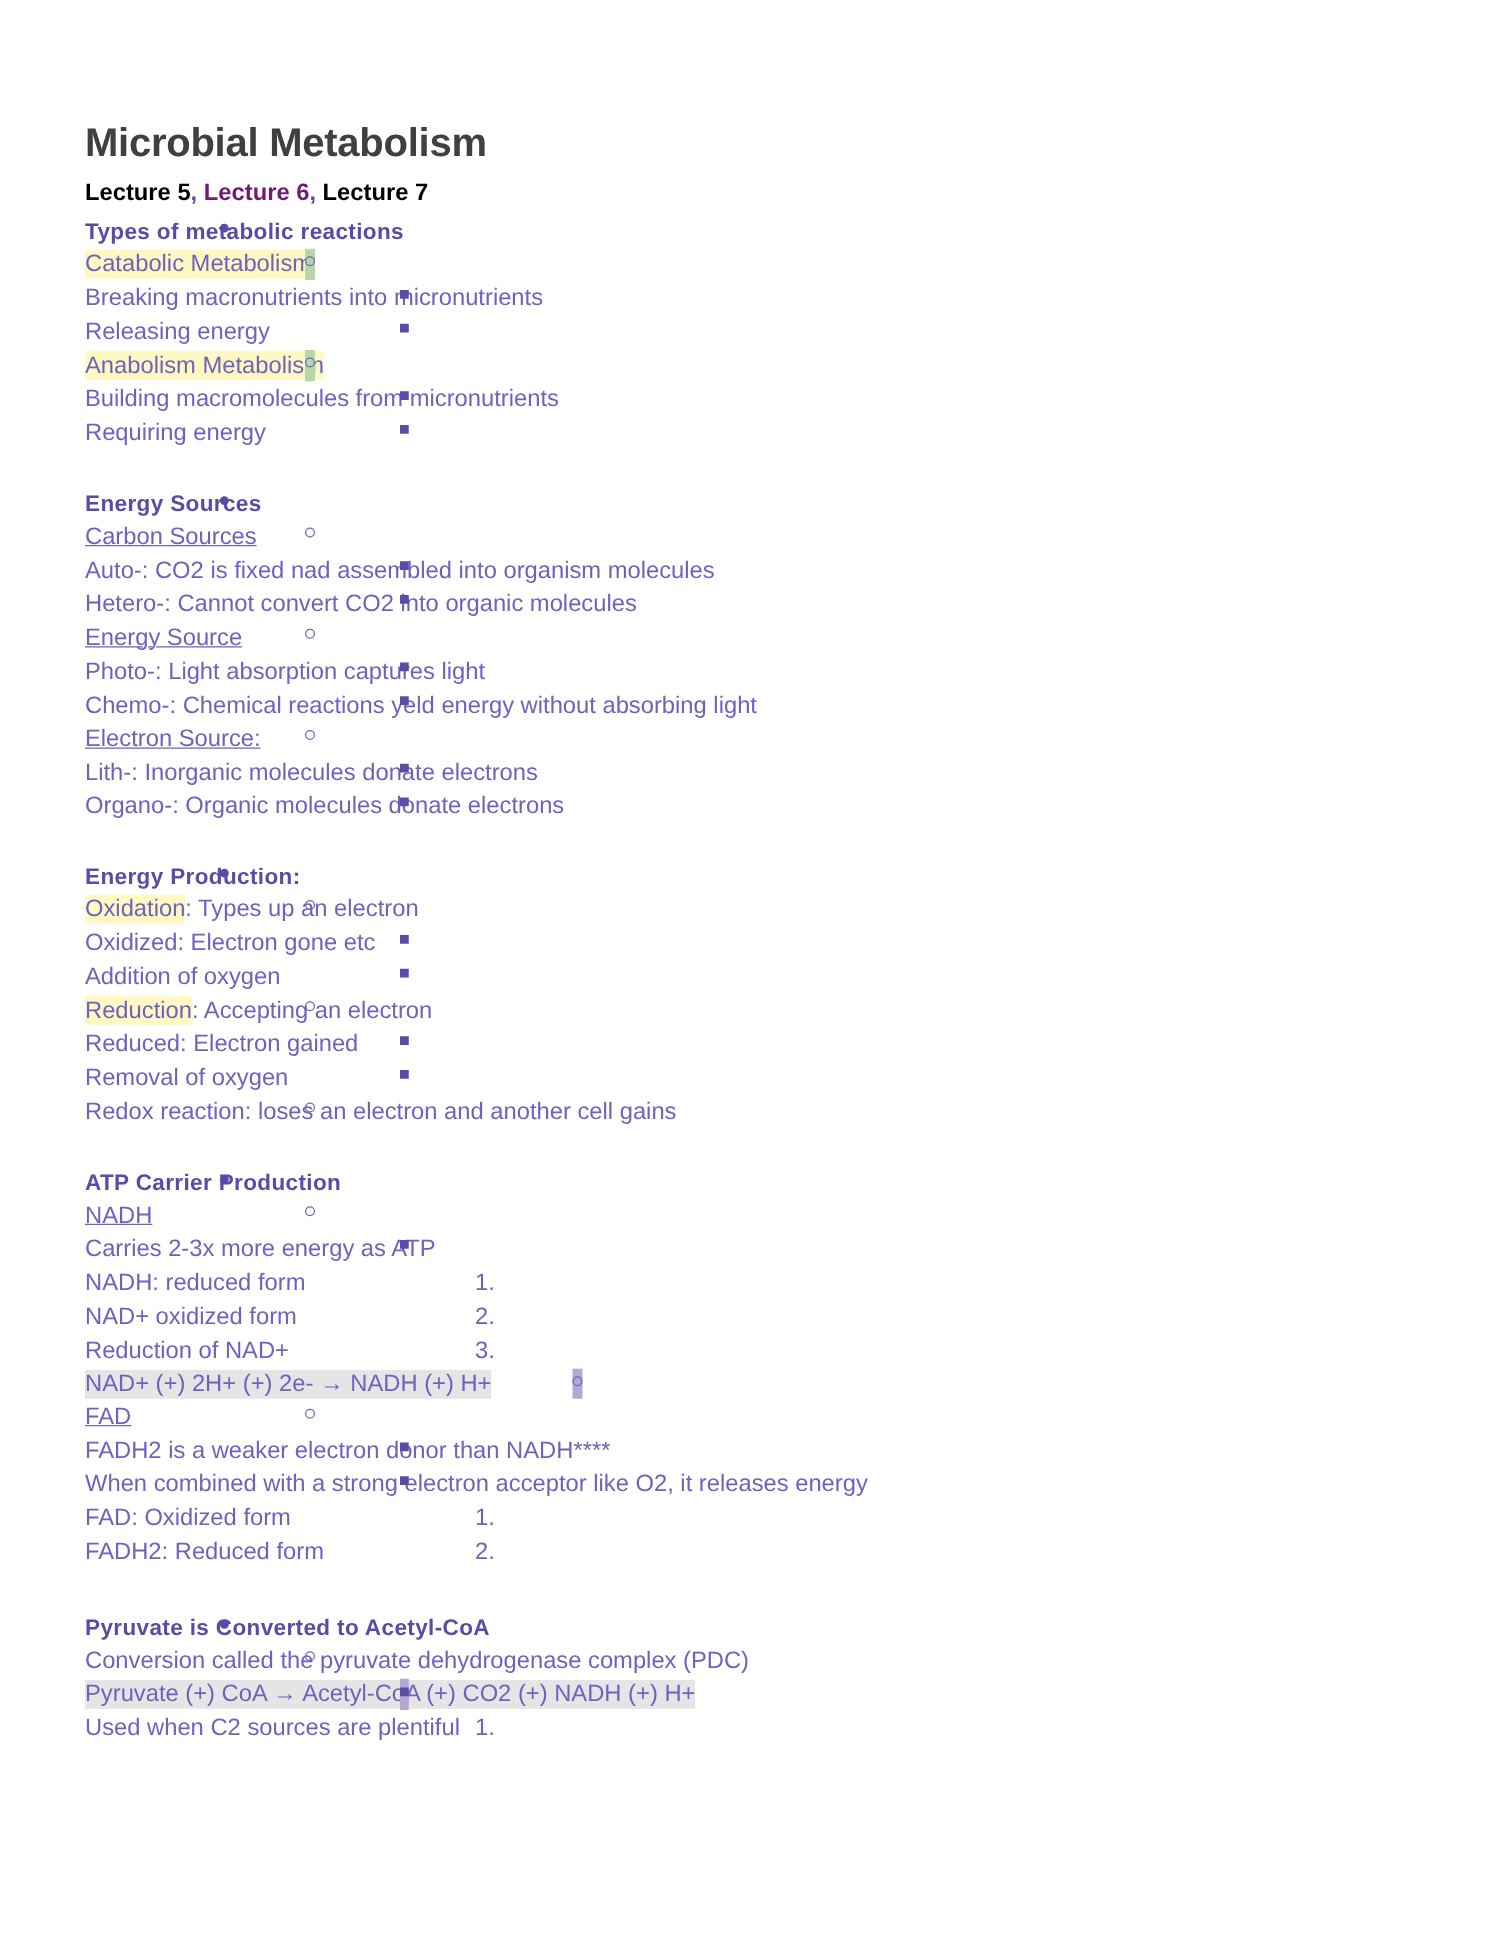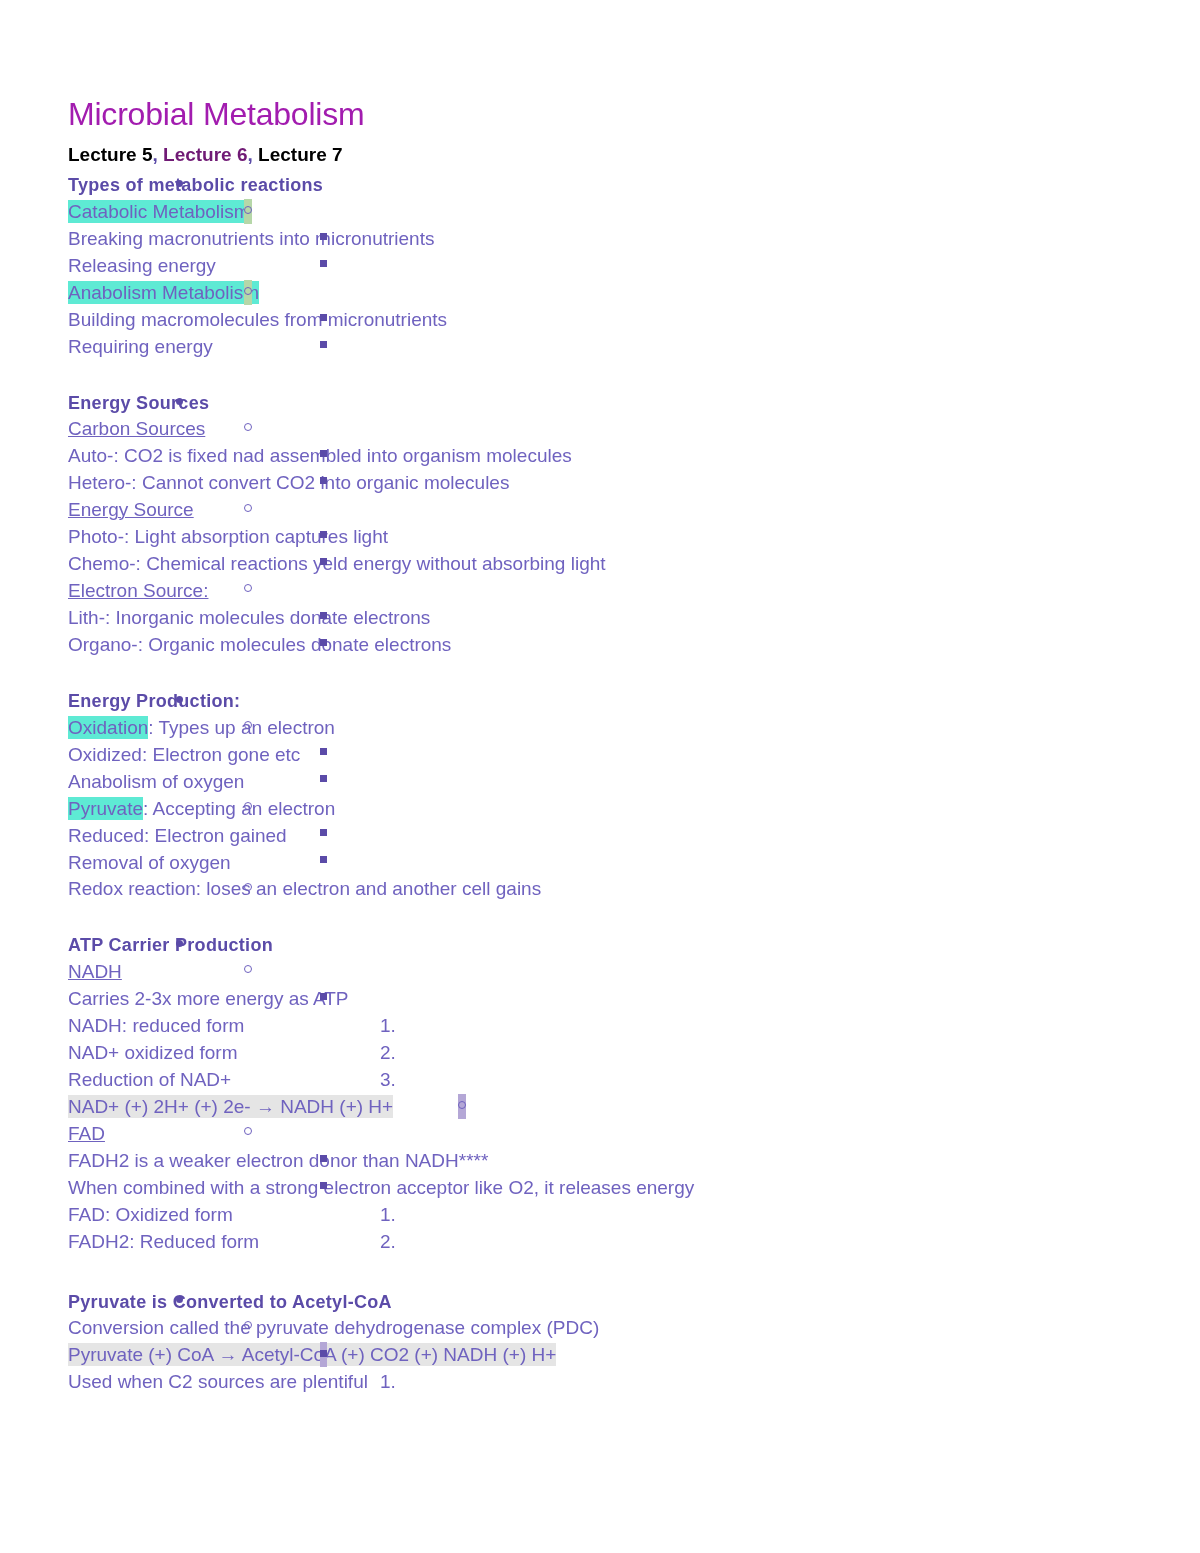--- a/index.html
+++ b/index.html
@@ -15,22 +15,22 @@
     overflow: hidden;
   }
   .page {
     padding: 96px 72px 0 68px;
     box-sizing: border-box;
   }
 
   
   .doc-title {
     font-size: 32px;
-    font-weight: normal;
-    color: #a21caf;
+    font-weight: bold;
+    color: #404040;
     letter-spacing: -0.2px;
     margin: 0 0 10px 0;
     line-height: 1.15;
   }
 
   
   .lecture-line {
     font-size: 19px;
     font-weight: bold;
     margin: 0 0 6px 0;
@@ -80,21 +80,21 @@
     letter-spacing: 0.3px;
   }
   .body-txt {
     font-size: 19px;
     color: #6f62bf;
     font-weight: normal;
   }
   .under { text-decoration: underline; text-decoration-thickness: 1px; }
 
   .hl-green {
-    background-color: #5eead4;
+    background-color: #fef9c3;
     padding: 1px 0;
   }
   .hl-purple {
     background-color: #e5e5e5;
     padding: 1px 0;
   }
 
   
   li.row.band-green > .marker,
   li.row.band-purple > .marker { padding: 1px 0; }
@@ -213,26 +213,26 @@
     <li class="row l2">
       <span class="marker"><span class="circ"></span></span>
       <span class="txt body-txt"><span class="hl-green">Oxidation</span><span>: Types up an electron</span></span>
     </li>
     <li class="row l3">
       <span class="marker"><span class="sq"></span></span>
       <span class="txt body-txt">Oxidized: Electron gone etc</span>
     </li>
     <li class="row l3">
       <span class="marker"><span class="sq"></span></span>
-      <span class="txt body-txt">Anabolism of oxygen</span>
-    </li>
-
-    <li class="row l2">
-      <span class="marker"><span class="circ"></span></span>
-      <span class="txt body-txt"><span class="hl-green">Pyruvate</span><span>: Accepting an electron</span></span>
+      <span class="txt body-txt">Addition of oxygen</span>
+    </li>
+
+    <li class="row l2">
+      <span class="marker"><span class="circ"></span></span>
+      <span class="txt body-txt"><span class="hl-green">Reduction</span><span>: Accepting an electron</span></span>
     </li>
     <li class="row l3">
       <span class="marker"><span class="sq"></span></span>
       <span class="txt body-txt">Reduced: Electron gained</span>
     </li>
     <li class="row l3">
       <span class="marker"><span class="sq"></span></span>
       <span class="txt body-txt">Removal of oxygen</span>
     </li>
 

